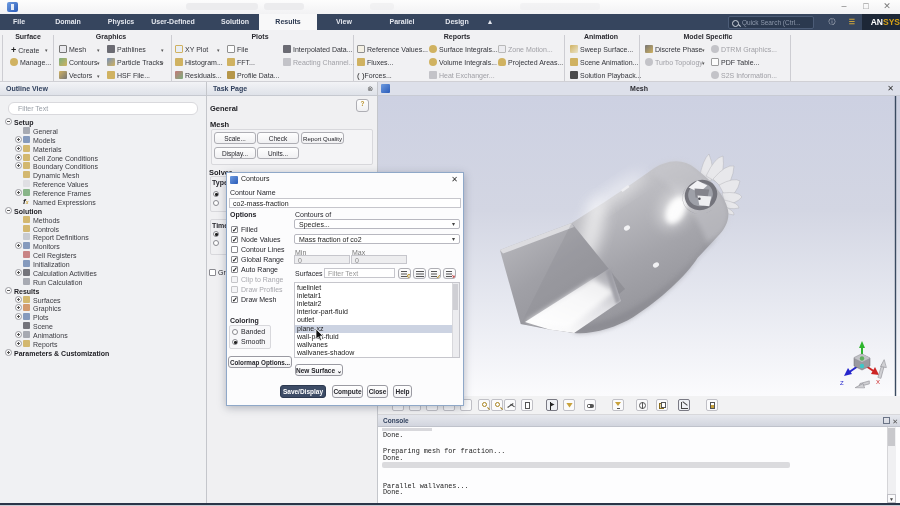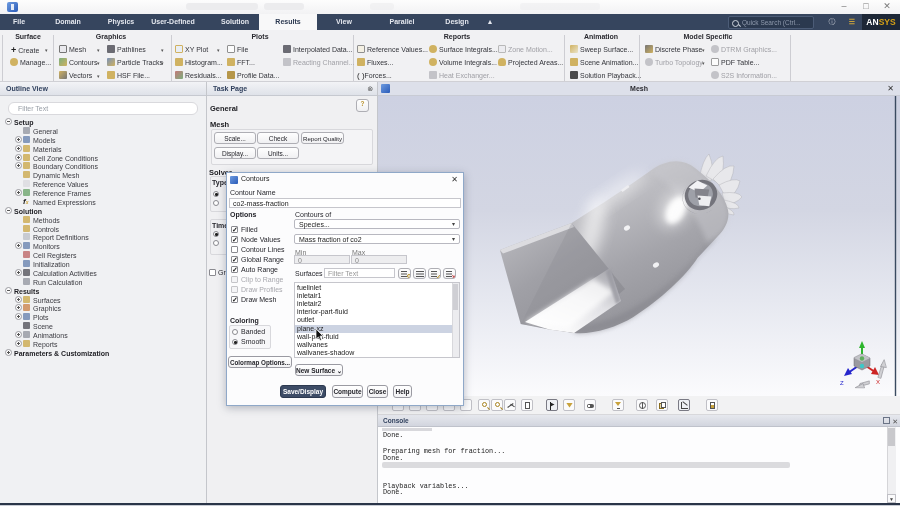--- a/index.html
+++ b/index.html
@@ -15,21 +15,21 @@
   .smudge { background:#ececee; border-radius:3px; height:7px; top:3px; }
   .winbtn { top:0px; width:22px; height:13px; color:#7a7a7a; font-size:9px; line-height:13px; text-align:center; }
 
   
   #menubar { left:0; top:14px; width:900px; height:16px; background:#36455e; }
   .mtab { position:absolute; top:14px; height:16px; line-height:16px; color:#e4e7ee; font-size:7px; font-weight:bold; text-align:center; }
   #tab-results { background:#f8f8f9; color:#2b3850; }
   #qsearch { left:728px; top:15.5px; width:86px; height:13px; background:#2b394f; border:1px solid #4c5c77; border-radius:2px; color:#8e99ac; font-size:6.5px; line-height:12px; padding-left:13px; }
   #qsearch:before { content:""; position:absolute; left:3px; top:3px; width:5px; height:5px; border:1.2px solid #cfd5de; border-radius:50%; }
   #qsearch:after { content:""; position:absolute; left:8.5px; top:8.5px; width:3px; height:1.2px; background:#cfd5de; transform:rotate(45deg); }
-  #ansyslogo { left:862px; top:14px; width:38px; height:16px; background:#1d2737; color:#fff; font-size:8.5px; font-weight:bold; line-height:16px; text-align:center; }
+  #ansyslogo { left:862px; top:14px; width:38px; height:16px; background:#1d2737; color:#fff; font-size:8.5px; font-weight:bold; line-height:16px; text-align:right; }
   #ansyslogo b { color:#d4a017; }
 
   
   #ribbon { left:0; top:30px; width:900px; height:52px; background:#f1f1f3; border-bottom:1px solid #d0d0d5; }
   .rsep { position:absolute; top:3px; width:1px; height:46px; background:#cdcdd2; }
   .rtitle { position:absolute; top:1px; font-size:7px; font-weight:bold; color:#2a2a30; }
   .ritem { position:absolute; height:12px; font-size:7px; color:#33343a; white-space:nowrap; line-height:12px; }
   .ritem.gray { color:#a0a0a6; }
   .ricon { display:inline-block; width:8px; height:8px; vertical-align:-1px; margin-right:2px; border-radius:1px; opacity:.8; }
   .rdrop { position:absolute; font-size:5px; color:#555; line-height:12px; height:12px; }
@@ -425,21 +425,21 @@
           <span style="position:absolute;left:4px;top:5px;width:3px;height:2.5px;background:#c8a23c;"></span>
         </div>
     </div>
     <div id="console" class="abs">
       <div id="conhead" class="abs">Console<span class="abs" style="right:10px;top:2px;width:7px;height:7px;border:1px solid #6a7386;font-weight:normal;"></span><span class="abs" style="right:2px;top:1px;font-weight:normal;font-size:7px;color:#555;">✕</span></div>
       <div class="abs" style="left:4px;top:12.5px;width:50px;height:3px;background:#d8d8dc;"></div>
       <div class="conline" style="top:16px;">Done.</div>
       <div class="conline" style="top:32px;">Preparing mesh for fraction...</div>
       <div class="conline" style="top:38.5px;">Done.</div>
       <div class="abs" style="left:4px;top:47px;width:408px;height:6px;background:#cfcfd3;border-radius:2px;opacity:.75;"></div>
-      <div class="conline" style="top:66.5px;">Playback variables...</div>
+      <div class="conline" style="top:66.5px;">Parallel wallvanes...</div>
       <div class="conline" style="top:73px;">Done.</div>
       <div class="abs" style="left:509px;top:12px;width:9px;height:76px;background:#f0f0f2;border-left:1px solid #d5d5d8;"></div>
       <div class="abs" style="left:510px;top:13px;width:7px;height:18px;background:#c8c8cc;"></div>
       <div class="abs" style="left:509px;top:79px;width:9px;height:9px;background:#fafafb;border:1px solid #c0c0c6;font-size:5px;color:#444;text-align:center;line-height:8px;">▼</div>
     </div>
   </div>
 
   <div id="dialog" class="abs">
     <div class="abs" style="left:3px;top:3px;width:8px;height:8px;background:linear-gradient(135deg,#6d9be0,#2a5bb8);border-radius:1px;"></div>
     <div class="abs" style="left:14px;top:2px;font-size:7px;color:#222;">Contours</div>

